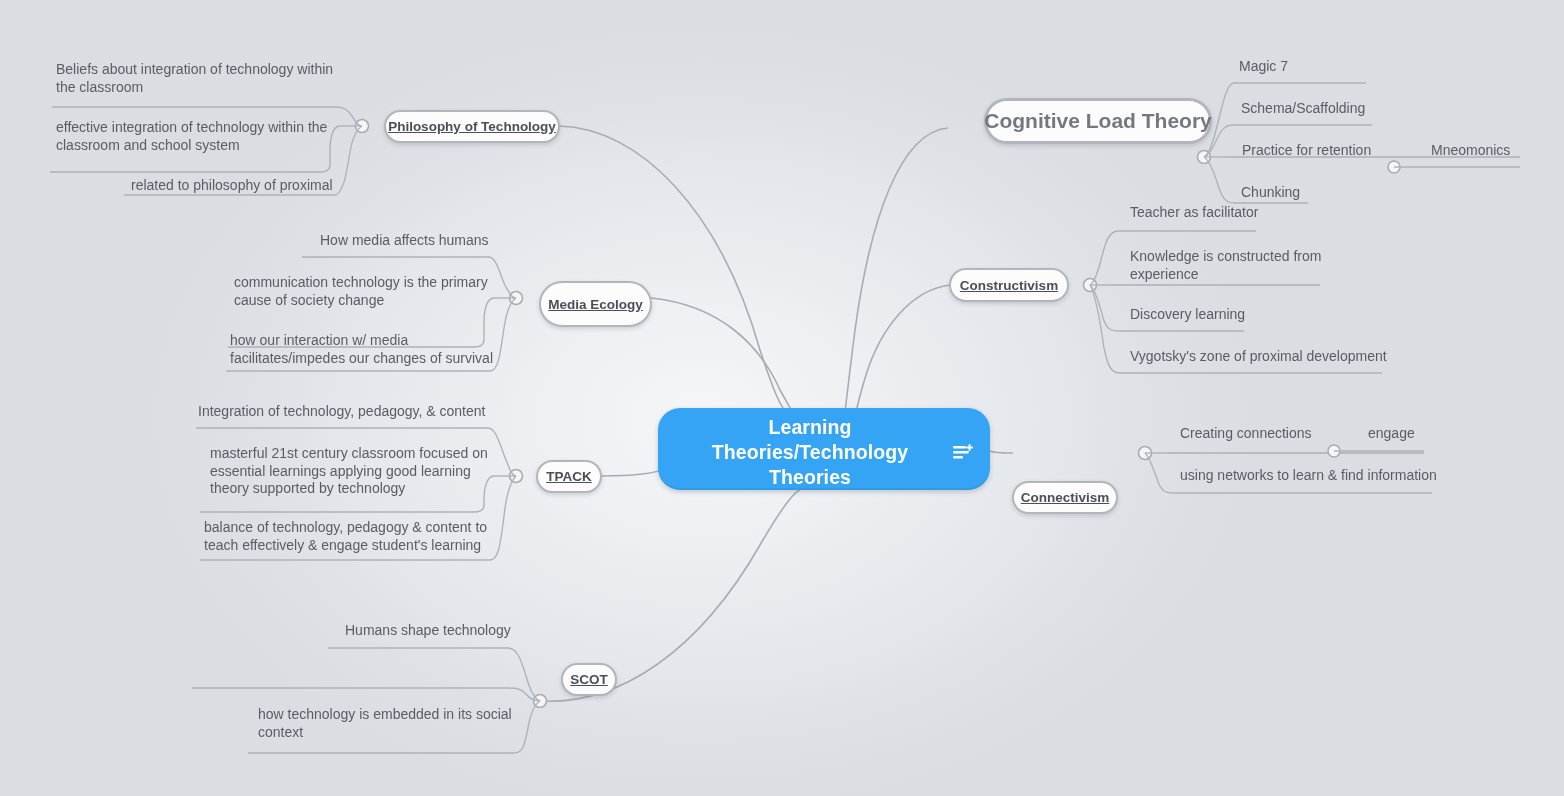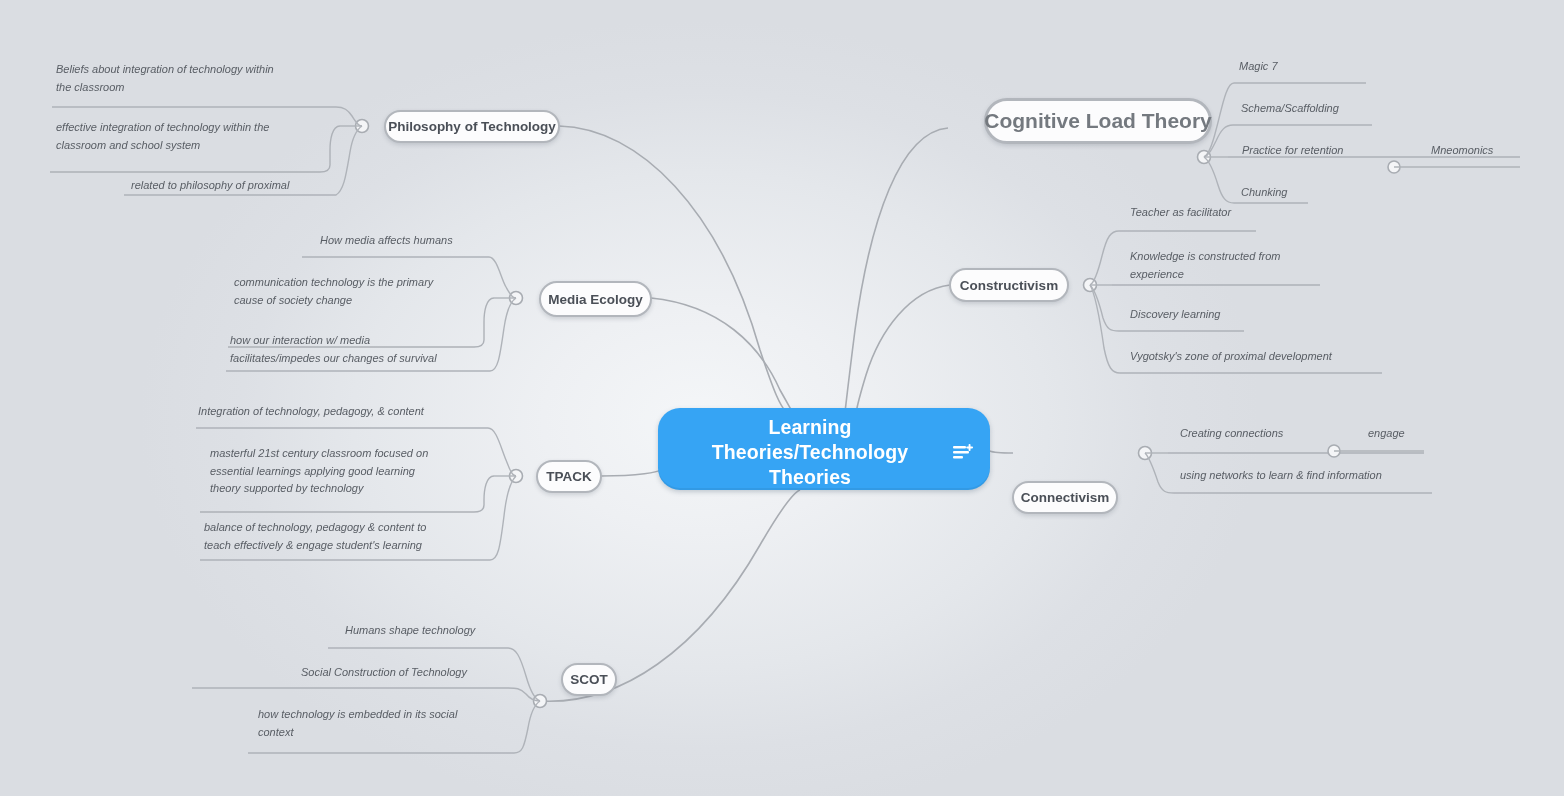--- a/index.html
+++ b/index.html
@@ -42,31 +42,30 @@
     position:absolute;
     background:#FCFCFD;
     border:2.5px solid #B2B6BC;
     border-radius:999px;
     display:flex;align-items:center;justify-content:center;
     box-shadow:0 2px 4px rgba(90,100,115,.22);
     box-sizing:border-box;
     color:#4A4F57;font-weight:700;
     white-space:nowrap;
   }
-  .pill.small{font-size:13.5px;padding:0 16px;height:36px;}
+  .pill.small{font-size:13.5px;padding:0 16px;height:36px;text-decoration:underline;}
   .pill.big{font-size:21px;padding:0 26px;height:48px;color:#74797F;border-width:3px;border-radius:999px;}
 
   
   .sub{
     position:absolute;
     color:#585D64;
-    font-size:11px;
+    font-size:14px;
     line-height:17.5px;
     white-space:pre-line;
-    font-style:italic;
   }
 </style>
 </head>
 <body>
 
 <div id="canvas">
 
   <svg class="links" viewBox="0 0 1564 796">
 
     <path class="lk" d="M559 126 C 640 128, 720 210, 760 350 C 775 395, 780 405, 786 412"></path>
@@ -135,21 +134,21 @@
       <rect x="0" y="12" width="10" height="2.4" rx="1" fill="#FFFFFF"></rect>
       <rect x="15.6" y="0" width="1.9" height="7" rx="0.8" fill="#FFFFFF"></rect>
       <rect x="13.2" y="2.5" width="6.8" height="1.9" rx="0.8" fill="#FFFFFF"></rect>
     </svg>
   </div>
 
   <div class="pill small" style="left:384px;top:110px;width:176px;height:33px;">
     <span>Philosophy of Technology</span>
   </div>
 
-  <div class="pill small" style="left:539px;top:281px;width:113px;height:36px;">
+  <div class="pill small" style="left:539px;top:281px;width:113px;height:46px;">
     <span>Media Ecology</span>
   </div>
 
   <div class="pill small" style="left:536px;top:460px;width:66px;height:33px;">
     <span>TPACK</span>
   </div>
 
   <div class="pill small" style="left:561px;top:663px;width:56px;height:33px;">
     <span>SCOT</span>
   </div>
@@ -179,21 +178,20 @@
 facilitates/impedes our changes of survival</div>
 
   <div class="sub" style="left:198px;top:403px;width:320px;">Integration of technology, pedagogy, &amp; content</div>
   <div class="sub" style="left:210px;top:445px;width:300px;">masterful 21st century classroom focused on
 essential learnings applying good learning
 theory supported by technology</div>
   <div class="sub" style="left:204px;top:519px;width:310px;">balance of technology, pedagogy &amp; content to
 teach effectively &amp; engage student's learning</div>
 
   <div class="sub" style="left:345px;top:622px;width:300px;">Humans shape technology</div>
-  <div class="sub" style="left:301px;top:664px;width:300px;">Social Construction of Technology</div>
   <div class="sub" style="left:258px;top:706px;width:290px;">how technology is embedded in its social
 context</div>
 
   <div class="sub" style="left:1239px;top:58px;width:240px;">Magic 7</div>
   <div class="sub" style="left:1241px;top:100px;width:240px;">Schema/Scaffolding</div>
   <div class="sub" style="left:1242px;top:142px;width:240px;">Practice for retention</div>
   <div class="sub" style="left:1241px;top:184px;width:240px;">Chunking</div>
   <div class="sub" style="left:1431px;top:142px;width:140px;">Mneomonics</div>
 
   <div class="sub" style="left:1130px;top:204px;width:260px;">Teacher as facilitator</div>

